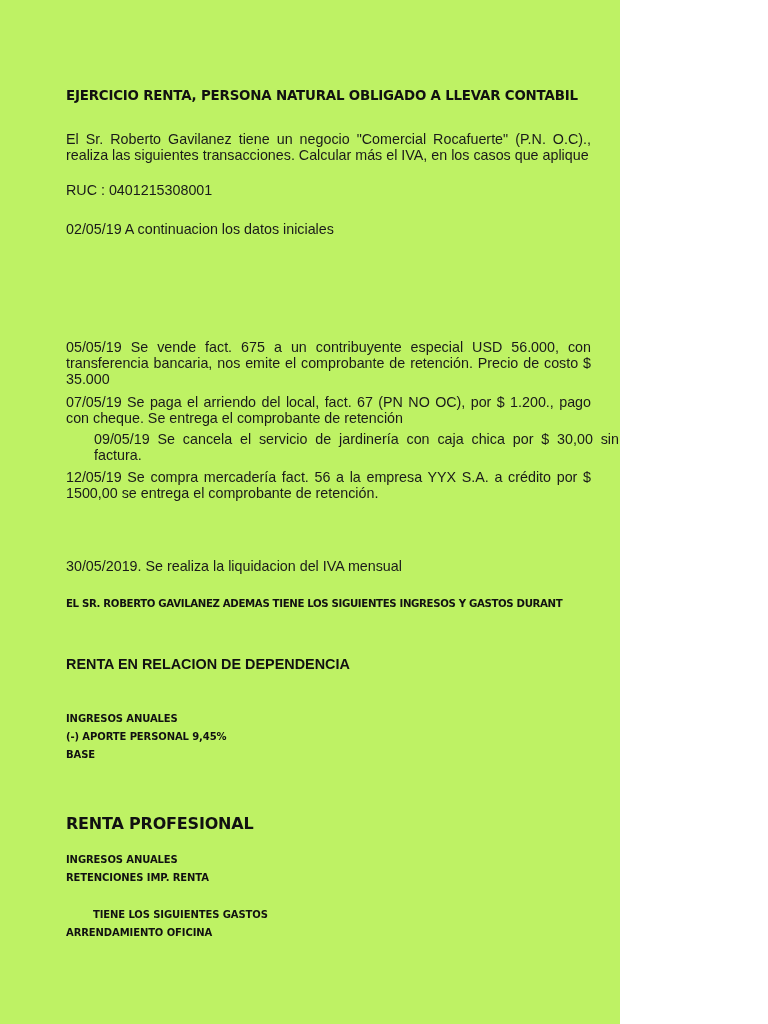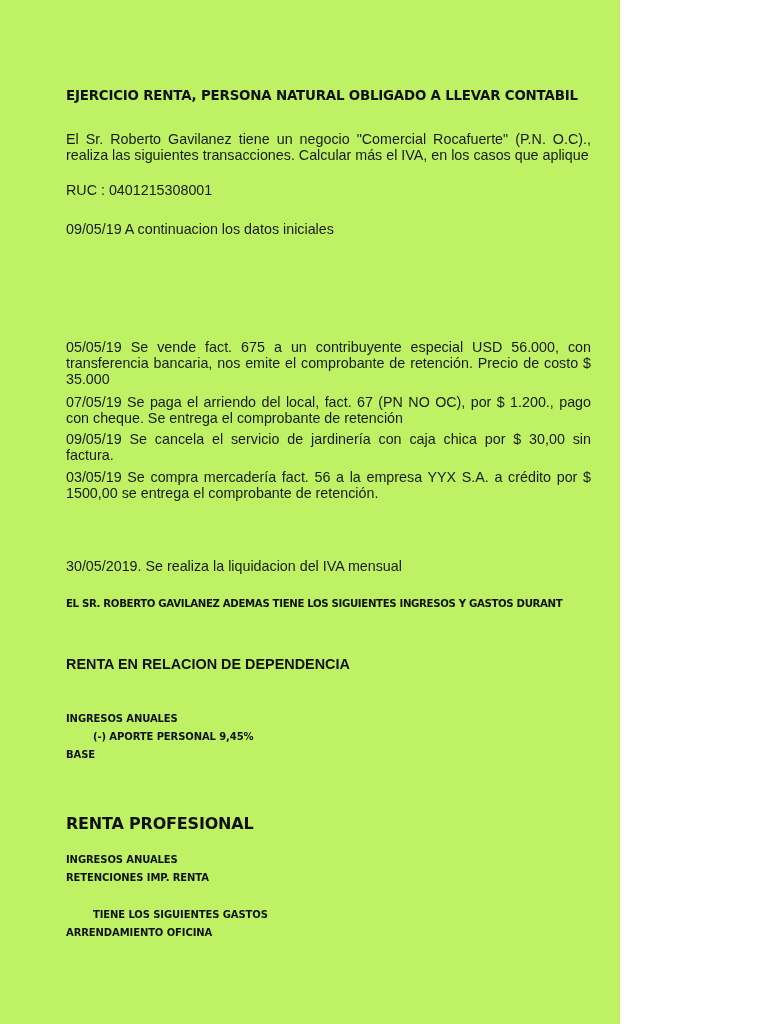--- a/index.html
+++ b/index.html
@@ -84,34 +84,34 @@
 </head>
 <body>
 
 <div class="page">
 
   <div class="abs title" style="top:88px;">EJERCICIO RENTA, PERSONA NATURAL OBLIGADO A LLEVAR CONTABIL</div>
 
   <div class="abs body-text last-left" style="top:131px;">El Sr. Roberto Gavilanez tiene un negocio "Comercial Rocafuerte"  (P.N. O.C)., realiza las siguientes transacciones. Calcular más el IVA, en los casos que aplique</div>
   <div class="abs plain" style="top:181px;">RUC : 0401215308001</div>
 
-  <div class="abs plain" style="top:220px;">09/05/19 A continuacion los datos iniciales</div>
+  <div class="abs plain" style="top:220px;">02/05/19 A continuacion los datos iniciales</div>
 
 
   <div class="abs body-text last-left" style="top:339px;">05/05/19 Se vende   fact. 675 a un contribuyente especial USD 56.000, con transferencia bancaria, nos emite el comprobante de retención. Precio de costo  $ 35.000</div>
   <div class="abs body-text last-left" style="top:394px;">07/05/19 Se paga el arriendo del local, fact. 67 (PN NO OC), por $ 1.200., pago con cheque. Se entrega el comprobante de retención</div>
-  <div class="abs body-text last-left" style="top:431px;">09/05/19  Se cancela el servicio de jardinería con caja chica por $ 30,00 sin factura.</div>
-  <div class="abs body-text last-left" style="top:469px;">03/05/19  Se compra mercadería fact. 56 a la empresa YYX S.A. a crédito por $ 1500,00 se entrega el comprobante de retención.</div>
+  <div class="abs body-text last-left" style="top:431px;margin-left:28px;">09/05/19  Se cancela el servicio de jardinería con caja chica por $ 30,00 sin factura.</div>
+  <div class="abs body-text last-left" style="top:469px;">12/05/19  Se compra mercadería fact. 56 a la empresa YYX S.A. a crédito por $ 1500,00 se entrega el comprobante de retención.</div>
   <div class="abs plain" style="top:557px; line-height:19px;">30/05/2019. Se realiza  la liquidacion del IVA mensual</div>
 
   <div class="abs small-bold wide" style="top:598px;text-align:right;">EL SR. ROBERTO GAVILANEZ ADEMAS  TIENE LOS SIGUIENTES INGRESOS Y GASTOS DURANT</div>
 
   <div class="abs section-heading" style="top:656px;">RENTA EN RELACION DE DEPENDENCIA</div>
   <div class="abs list-small" style="top:710px;">INGRESOS ANUALES</div>
-  <div class="abs list-small" style="top:728px;margin-left:27px;">(-) APORTE PERSONAL 9,45%</div>
+  <div class="abs list-small" style="top:728px;">(-) APORTE PERSONAL 9,45%</div>
   <div class="abs list-small" style="top:746px;">BASE</div>
 
   <div class="abs section-heading alt" style="top:814px;">RENTA PROFESIONAL</div>
   <div class="abs list-small" style="top:851px;">INGRESOS ANUALES</div>
   <div class="abs list-small" style="top:869px;">RETENCIONES IMP. RENTA</div>
   <div class="abs list-small" style="top:906px;margin-left:27px;">TIENE LOS SIGUIENTES GASTOS</div>
   <div class="abs list-small" style="top:924px;">ARRENDAMIENTO OFICINA</div>
 
 </div>
 

